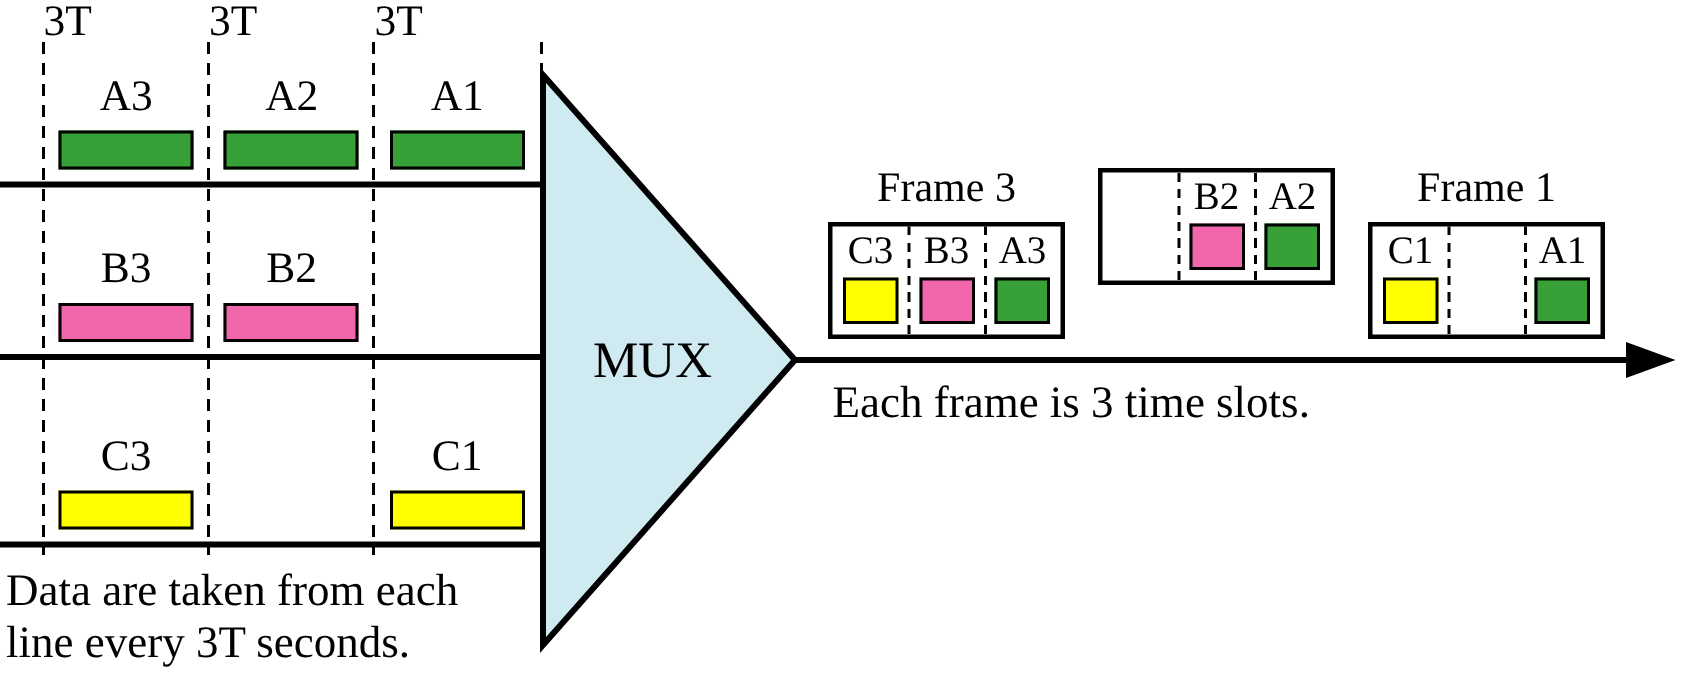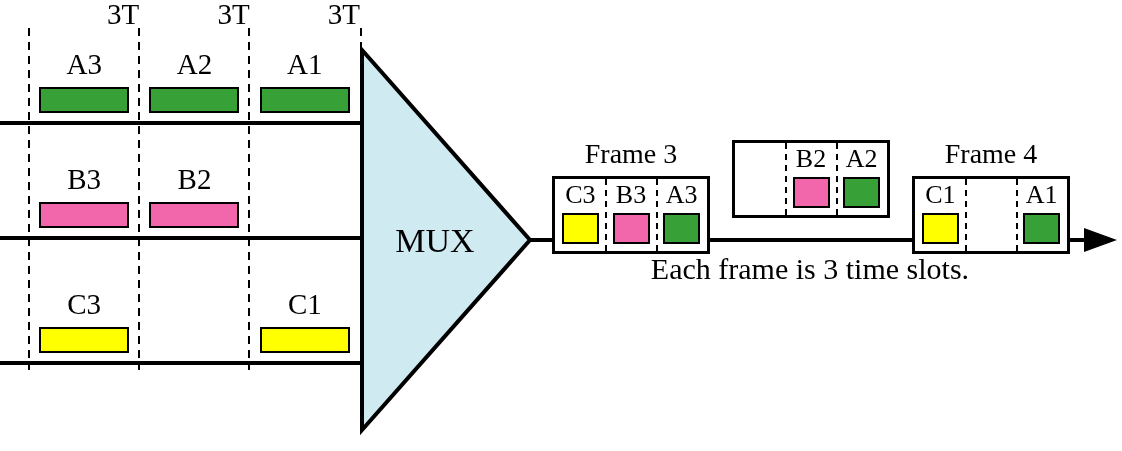--- a/index.html
+++ b/index.html
@@ -8,44 +8,44 @@
     font-family:"Liberation Serif","DejaVu Serif",serif; color:#000; overflow:hidden;
   }
   
   .dash-v{
     position:absolute; width:2px; top:28px; height:342px;
     background-image:repeating-linear-gradient(to bottom,#000 0 8px,transparent 8px 14px);
   }
   .dash-v.short{height:24px;}
   
   .interval-row{position:absolute; left:29px; top:0; width:331px; height:28px; display:flex;}
-  .interval-row .cell{flex:1; text-align:right; font-size:29px; line-height:28px;}
+  .interval-row .cell{flex:1; text-align:left; font-size:29px; line-height:28px;}
   
   .input-row{position:absolute; left:29px; width:331px; height:73px; display:flex;}
   .input-row .slot-cell{flex:1; display:flex; flex-direction:column; justify-content:flex-end; align-items:center;}
   .slot-label{font-size:29px; line-height:30px;}
   .chip{width:90px; height:26px; border:2px solid #000; box-sizing:border-box; margin-top:8px;}
   
   #shapes{position:absolute; left:0; top:0; pointer-events:none;}
   
   .mux-label{position:absolute; left:375px; top:221px; width:120px; text-align:center; font-size:34px; line-height:40px;}
   
-  .frame{position:absolute; top:108px; width:158px;margin-top:28px;}
+  .frame{position:absolute; top:108px; width:158px;}
   .frame-title{height:36px; line-height:36px; text-align:center; font-size:28px;}
   .frame-box{position:relative; margin-top:4px; height:72px; border:3px solid #000; background:#fff; display:flex;}
   .frame-box .divider{
     position:absolute; top:0; bottom:0; width:2px;
     background-image:repeating-linear-gradient(to bottom,#000 0 6px,transparent 6px 11px);
   }
   .frame-box .divider.d1{left:50px;} .frame-box .divider.d2{left:101px;}
   .fslot{flex:1; display:flex; flex-direction:column; align-items:center;}
   .fslot-label{font-size:26px; line-height:30px; margin-top:1px;}
   .fchip{width:37px; height:31px; border:2px solid #000; box-sizing:border-box; margin-top:3px;}
   
-  .caption{position:absolute; text-align:center; font-size:30px;}
+  .caption{position:absolute; text-align:left; font-size:30px;}
   .caption .cap-line{white-space:nowrap;}
   #out-caption{left:555px; top:249px; width:510px; line-height:39px;}
   #left-caption{left:4px; top:376px; width:356px; line-height:35px;}
 </style>
 </head>
 <body>
 
 <div id="canvas">
 
   <div class="dash-v" style="left:28px"></div>
@@ -148,21 +148,21 @@
         <div class="fchip" style="background: rgb(242, 102, 172);"></div>
       </div>
       <div class="fslot">
         <div class="fslot-label">A2</div>
         <div class="fchip" style="background: rgb(55, 160, 55);"></div>
       </div>
     </div>
   </div>
 
   <div class="frame" style="left:912px">
-    <div class="frame-title">Frame 4</div>
+    <div class="frame-title">Frame 1</div>
     <div class="frame-box">
       <div class="divider d1"></div>
       <div class="divider d2"></div>
       <div class="fslot">
         <div class="fslot-label">C1</div>
         <div class="fchip" style="background: rgb(255, 255, 0);"></div>
       </div>
       <div class="fslot">
         <div class="fslot-label"></div>
         <div class="fchip" style="visibility: hidden;"></div>
@@ -170,14 +170,18 @@
       <div class="fslot">
         <div class="fslot-label">A1</div>
         <div class="fchip" style="background: rgb(55, 160, 55);"></div>
       </div>
     </div>
   </div>
 
   <div id="out-caption" class="caption">
     <div class="cap-line">Each frame is 3 time slots.</div>
   </div>
+  <div id="left-caption" class="caption">
+    <div class="cap-line">Data are taken from each</div>
+    <div class="cap-line">line every 3T seconds.</div>
+  </div>
 
 </div>
 
 </body></html>

